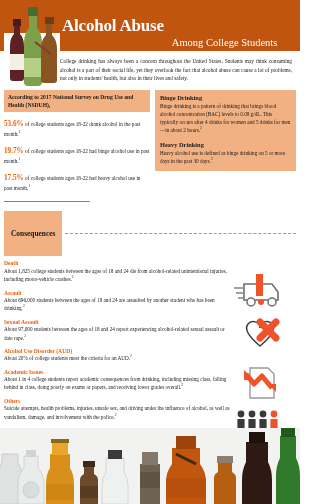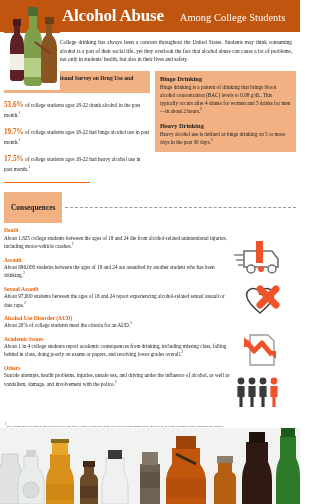--- a/index.html
+++ b/index.html
@@ -7,38 +7,38 @@
     width: 300px; height: 504px;
     background: #ffffff;
     font-family: "Liberation Serif", serif;
     overflow: hidden;
     position: relative;
   }
 
   
   .header {
     position: relative;
-    height: 32px;
+    height: 51px;
     background: #c0550f;
     display: flex;
     align-items: center;
     padding-left: 62px;
   }
   .title-main {
     font-size: 17px;
     font-weight: bold;
     color: #ffffff;
     letter-spacing: -0.2px;
   }
   .title-sub {
     font-size: 10.5px;
     color: #ffffff;
-    margin-left: 16px;
+    margin-left: 8px;
     position: relative;
-    top: 1px;
+    top: 17px;
   }
 
   
   .top-photo {
     position: absolute;
     left: 4px; top: 2px;
     width: 56px; height: 88px;
     z-index: 5;
     overflow: hidden;
   }
@@ -107,21 +107,21 @@
   }
 
   
   .conseq-row {
     display: flex;
     align-items: center;
     margin: 9px 0 0 4px;
   }
   .conseq-badge {
     background: #f2b183;
-    padding: 11px 7px;
+    padding: 18px 7px;
     font-size: 7.4px;
     font-weight: bold;
     color: #1a1a1a;
   }
   .conseq-dots {
     flex: 1;
     border-top: 1px dashed #9a9a9a;
     margin-left: 3px;
     margin-right: 4px;
   }

